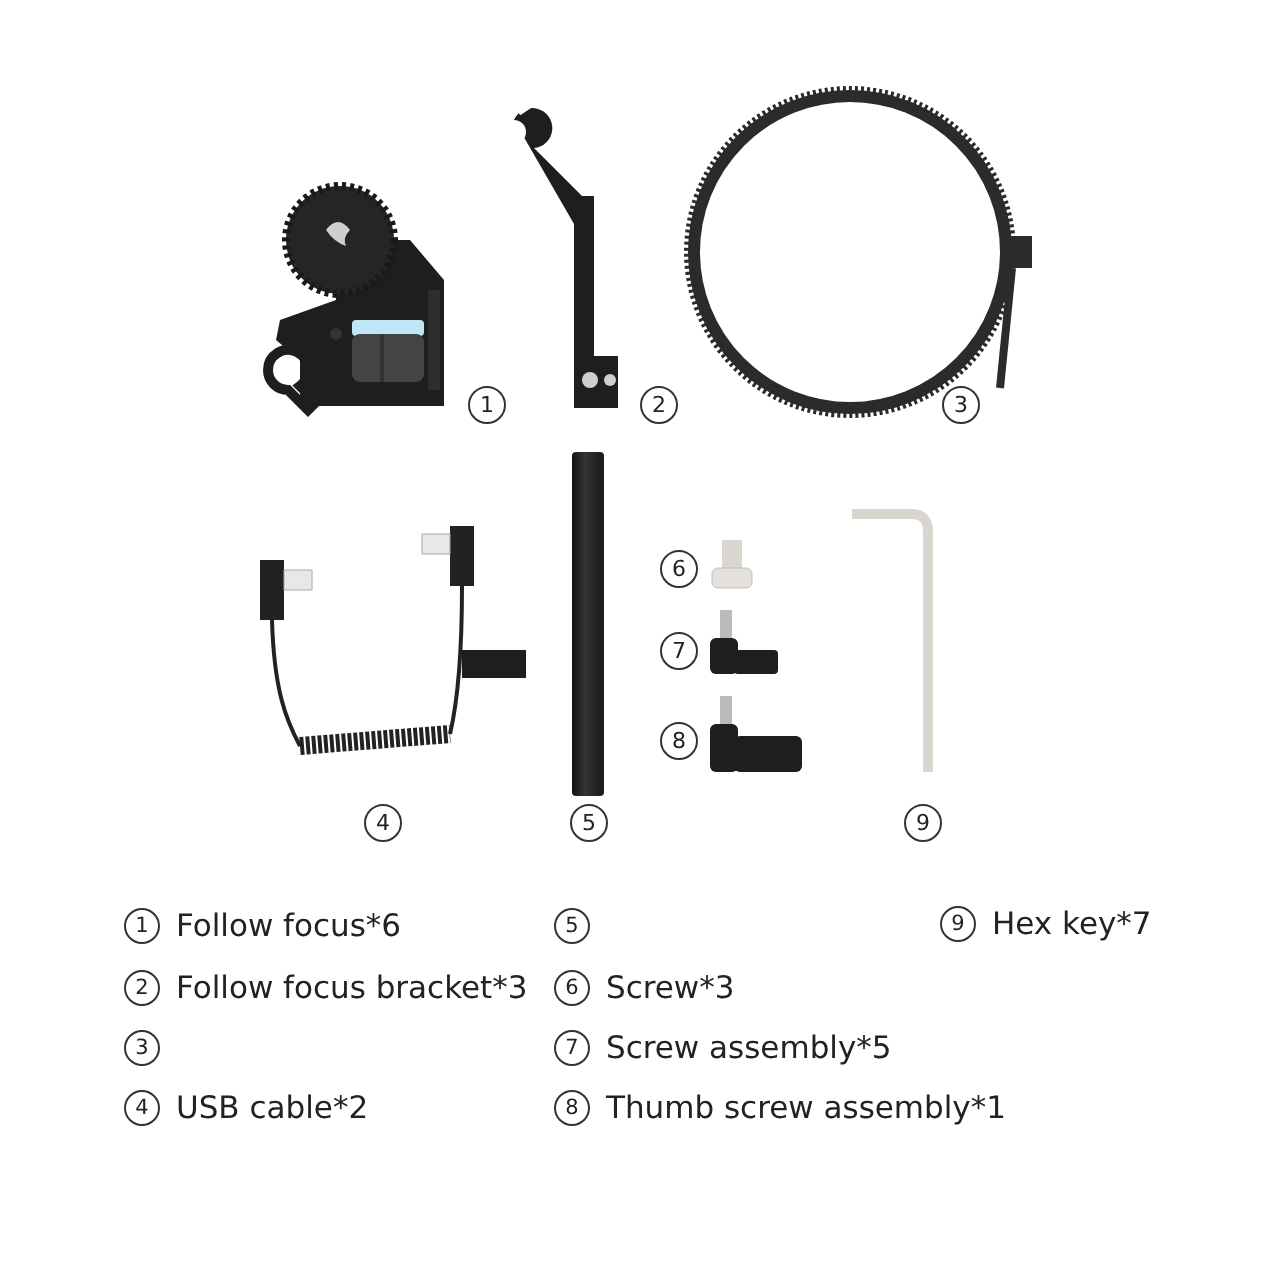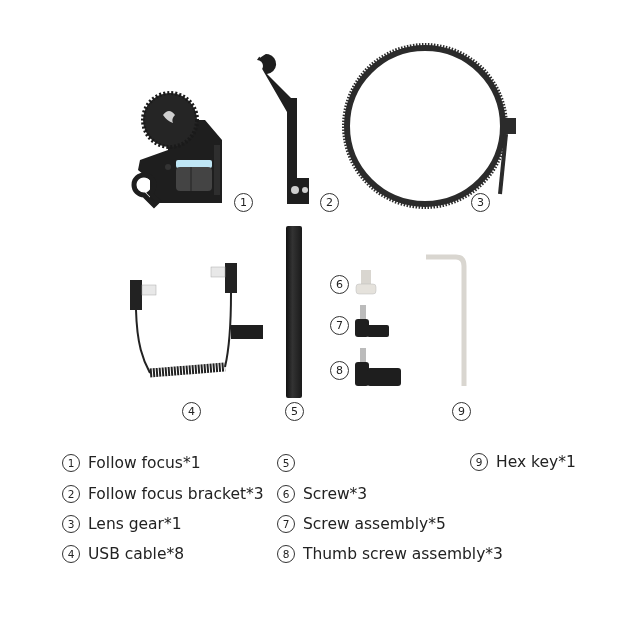--- a/index.html
+++ b/index.html
@@ -77,45 +77,44 @@
 </svg>
 <span class="num" style="left:330px;top:361px">8</span>
 
 <svg class="abs" style="left:424px;top:252px" width="48" height="136" viewBox="0 0 48 136">
   <path d="M2 5 L32 5 Q40 5 40 14 L40 134" fill="none" stroke="#d9d6d0" stroke-width="5"></path>
 </svg>
 <span class="num" style="left:452px;top:402px">9</span>
 
 <div class="legend-item" style="left:62px;top:454px">
   <span class="circ">1</span>
-  <span>Follow focus*1</span>
+  <span>Follow focus*6</span>
 </div>
 <div class="legend-item" style="left:62px;top:485px">
   <span class="circ">2</span>
   <span>Follow focus bracket*3</span>
 </div>
 <div class="legend-item" style="left:62px;top:515px">
   <span class="circ">3</span>
-  <span>Lens gear*1</span>
 </div>
 <div class="legend-item" style="left:62px;top:545px">
   <span class="circ">4</span>
-  <span>USB cable*8</span>
+  <span>USB cable*2</span>
 </div>
 <div class="legend-item" style="left:277px;top:454px">
   <span class="circ">5</span>
 </div>
 <div class="legend-item" style="left:277px;top:485px">
   <span class="circ">6</span>
   <span>Screw*3</span>
 </div>
 <div class="legend-item" style="left:277px;top:515px">
   <span class="circ">7</span>
   <span>Screw assembly*5</span>
 </div>
 <div class="legend-item" style="left:277px;top:545px">
   <span class="circ">8</span>
-  <span>Thumb screw assembly*3</span>
+  <span>Thumb screw assembly*1</span>
 </div>
 <div class="legend-item" style="left:470px;top:453px">
   <span class="circ">9</span>
-  <span>Hex key*1</span>
+  <span>Hex key*7</span>
 </div>
 
 </body></html>

